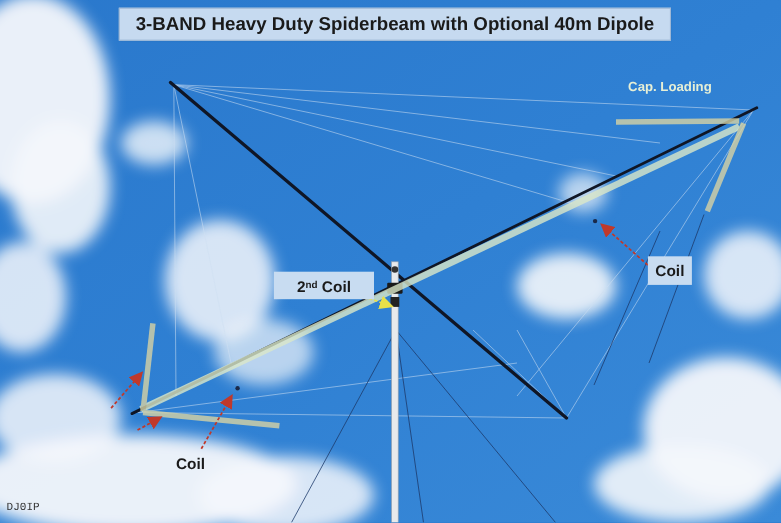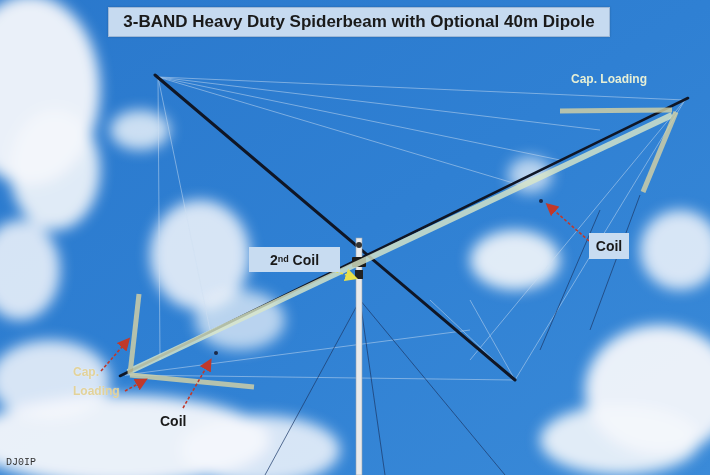--- a/index.html
+++ b/index.html
@@ -137,21 +137,17 @@
   <div class="label-box balun">
     <span>2</span>
       <sup>nd</sup>
       <span style="white-space:pre"> Coil</span>
   </div>
 
   <div class="label-box coil-right">Coil</div>
 
   <div class="text-plain cap-right">Cap. Loading</div>
 
-  <div class="text-plain cap-left">
-    <div>Cap.</div>
-    <div>Loading</div>
-  </div>
 
   <div class="text-plain coil-left">Coil</div>
 
   <div class="credit">DJ0IP</div>
 </div>
 
 </body></html>

